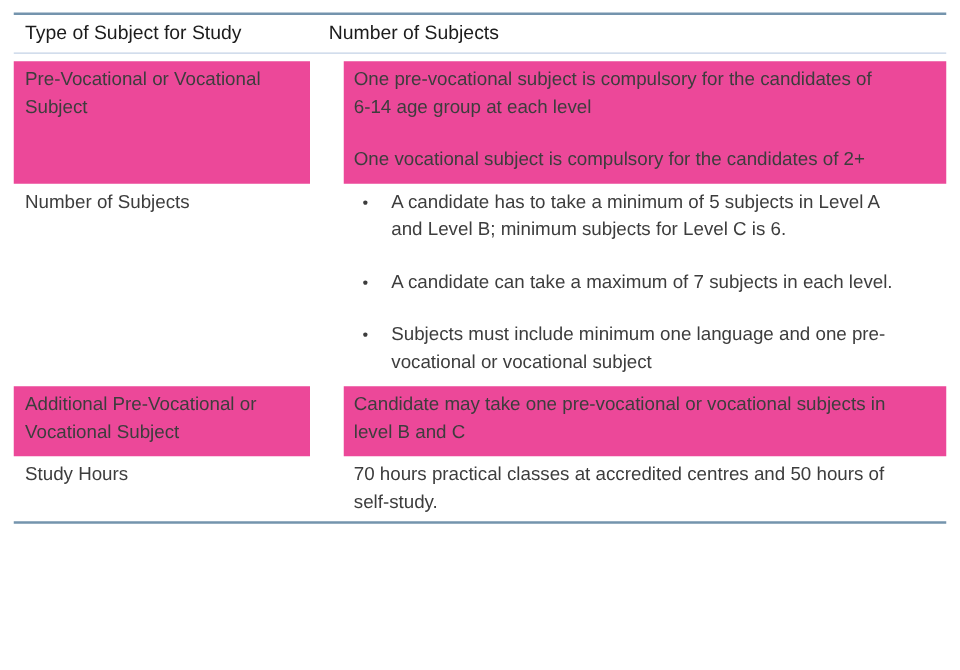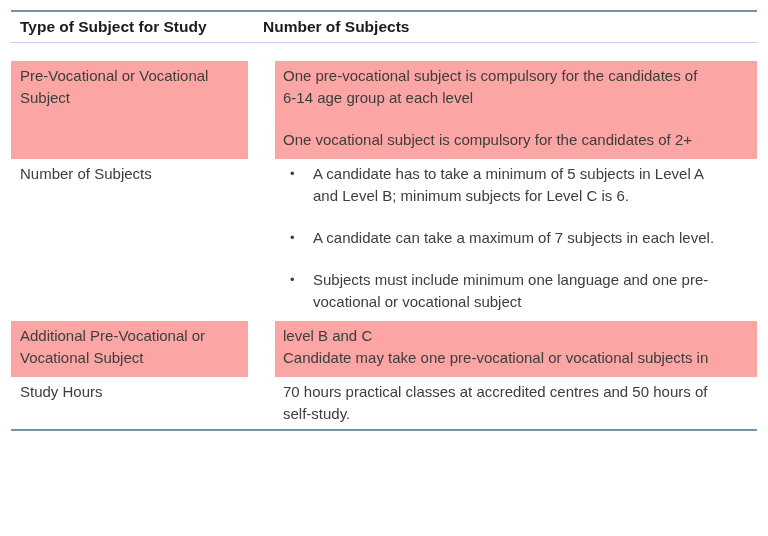--- a/index.html
+++ b/index.html
@@ -18,24 +18,24 @@
   .table {
     position: absolute;
     top: 10px;
     left: 11px;
     width: 746px;
   }
   .header-row {
     display: flex;
     border-top: 2px solid #7494ad;
     border-bottom: 1px solid #c3d2e6;
-    margin-bottom: 18px;
+    margin-bottom: 6px;
     padding-top: 4px;
     padding-bottom: 4px;
-    font-weight: bold;
+    font-weight: normal;
     font-size: 15.5px;
     line-height: 22px;
     color: #1c1c1c;
   }
   .hcell-1 {
     width: 237px;
     margin-right: 7px;
     box-sizing: border-box;
     padding-left: 9px;
     flex-shrink: 0;
@@ -58,21 +58,21 @@
     padding: 4px 8px 0 9px;
   }
   .cell-content {
     flex: 1;
     box-sizing: border-box;
     padding: 4px 6px 0 8px;
     margin-left: 20px;
   }
   .row.shaded .cell-label,
   .row.shaded .cell-content {
-    background: #fca5a5;
+    background: #ec4899;
   }
   .row-1 .cell-label, .row-1 .cell-content { padding-bottom: 8px; }
   .row-2 .cell-label, .row-2 .cell-content { padding-bottom: 8px; }
   .row-3 .cell-label, .row-3 .cell-content { padding-bottom: 8px; }
   .row-4 .cell-label, .row-4 .cell-content { padding-bottom: 4px; }
   .paragraph { margin: 0 0 20px 0; }
   .paragraph:last-child { margin-bottom: 0; }
   .row-4 .paragraph { margin-bottom: 18px; }
   .row-4 .paragraph:last-child { margin-bottom: 0; }
   .line { white-space: nowrap; }
@@ -137,22 +137,22 @@
           <div class="line">vocational or vocational subject</div>
         </div>
       </div>
     </div>
   </div>
 
   <div class="row row-3 shaded">
     <div class="cell-label">Additional Pre-Vocational or Vocational Subject</div>
     <div class="cell-content">
       <div class="paragraph">
+        <div class="line">Candidate may take one pre-vocational or vocational subjects in</div>
         <div class="line">level B and C</div>
-        <div class="line">Candidate may take one pre-vocational or vocational subjects in</div>
       </div>
     </div>
   </div>
 
   <div class="row row-4">
     <div class="cell-label">Study Hours</div>
     <div class="cell-content">
       <div class="paragraph">
         <div class="line">70 hours practical classes at accredited centres and 50 hours of</div>
         <div class="line">self-study.</div>

